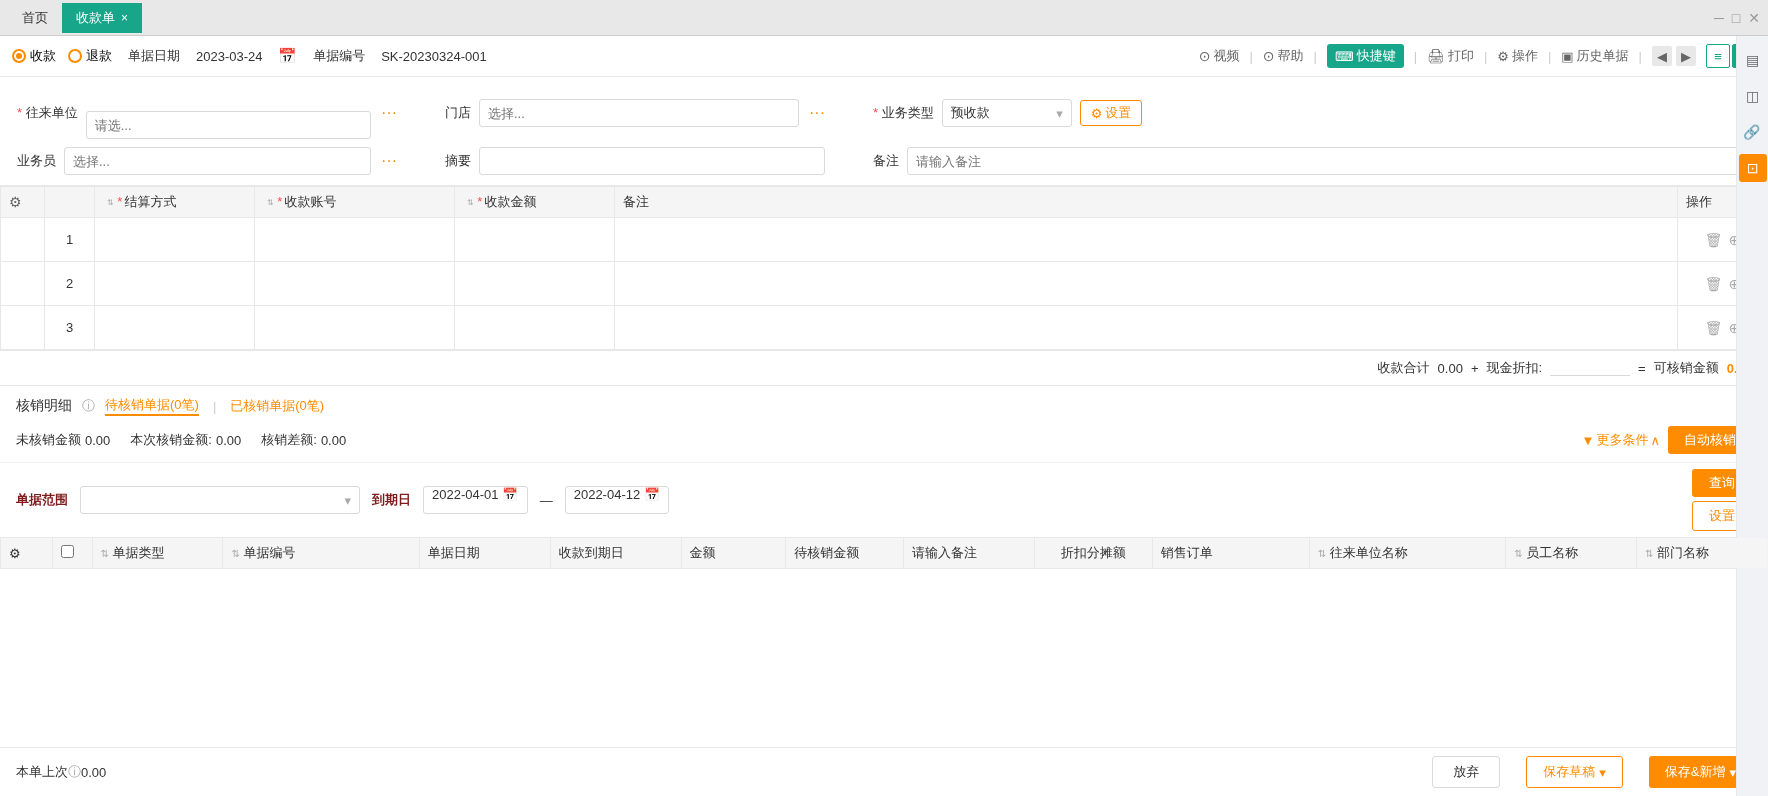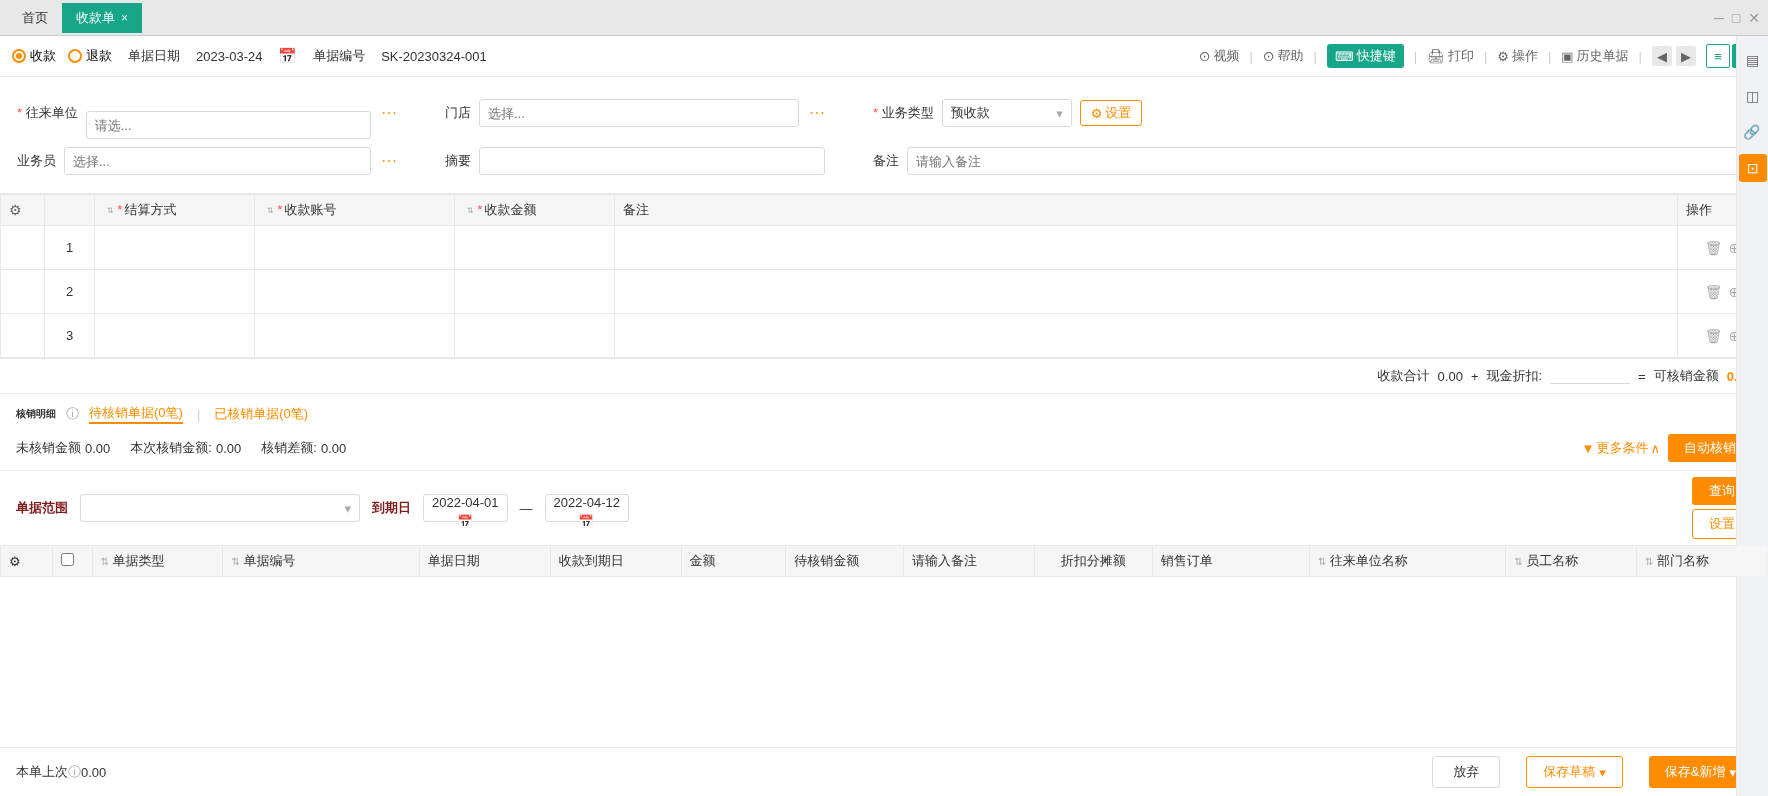--- a/index.html
+++ b/index.html
@@ -68,21 +68,21 @@
     .view-icon.active { background: #17a689; color: #fff; }
 
     
     .form-section {
       padding: 10px 17px;
       border-bottom: 1px solid #e8e8e8;
       background: #fff;
       flex-shrink: 0;
     }
     .form-row { display: flex; align-items: center; gap: 8px; margin-bottom: 8px; }
-    .form-row:last-child { margin-bottom: 8px; }
+    .form-row:last-child { margin-bottom: 0; }
     .form-label { color: #333; white-space: nowrap; }
     .form-label.required::before { content: '* '; color: #ff4d4f; }
     .form-input {
       border: 1px solid #d9d9d9; border-radius: 3px;
       padding: 4px 8px; height: 28px;
       flex: 1; color: #bbb; font-size: 13px;
       outline: none;
     }
     .form-more { color: #ff8c00; cursor: pointer; font-size: 16px; margin-left: 2px; }
     .form-group { display: flex; align-items: center; gap: 8px; flex: 1; }
@@ -148,21 +148,21 @@
       flex: 1;
       display: flex;
       flex-direction: column;
       overflow: hidden;
     }
     .hexiao-header {
       padding: 10px 16px 6px;
       display: flex; align-items: center; gap: 10px;
       flex-shrink: 0;
     }
-    .hexiao-title { font-size: 10px; font-weight: bold; color: #333; }
+    .hexiao-title { font-size: 14px; font-weight: normal; color: #333; }
     .hexiao-info-icon { color: #aaa; cursor: pointer; font-size: 13px; }
     .hexiao-tab {
       color: #ff8c00; cursor: pointer; font-size: 13px;
       display: flex; align-items: center; gap: 2px;
     }
     .hexiao-tab.active { border-bottom: 2px solid #ff8c00; }
 
     .hexiao-stats {
       padding: 4px 16px 8px;
       display: flex; align-items: center; gap: 20px;
@@ -177,22 +177,22 @@
       border-top: 1px solid #f0f0f0;
     }
     .filter-label { color: #7f1d1d; font-weight: bold; }
     .filter-select {
       border: 1px solid #d9d9d9; border-radius: 3px;
       height: 28px; padding: 0 8px; min-width: 200px;
       display: flex; align-items: center; justify-content: space-between; cursor: pointer;
     }
     .filter-date {
       border: 1px solid #d9d9d9; border-radius: 3px;
-      height: 28px; padding: 0 8px; display: flex; align-items: center; gap: 4px;
-      cursor: pointer; color: #333; flex-direction: column;
+      height: 28px; padding: 0 8px; display: flex; gap: 4px;
+      cursor: pointer; color: #333;
     }
     .btn-orange {
       background: #ff8c00; color: #fff; border: none;
       padding: 5px 16px; border-radius: 3px; cursor: pointer; font-size: 13px;
     }
     .btn-outline-orange {
       background: #fff; color: #ff8c00; border: 1px solid #ff8c00;
       padding: 5px 16px; border-radius: 3px; cursor: pointer; font-size: 13px;
     }
     .filter-more { color: #ff8c00; cursor: pointer; font-size: 12px; display: flex; align-items: center; gap: 2px; }

